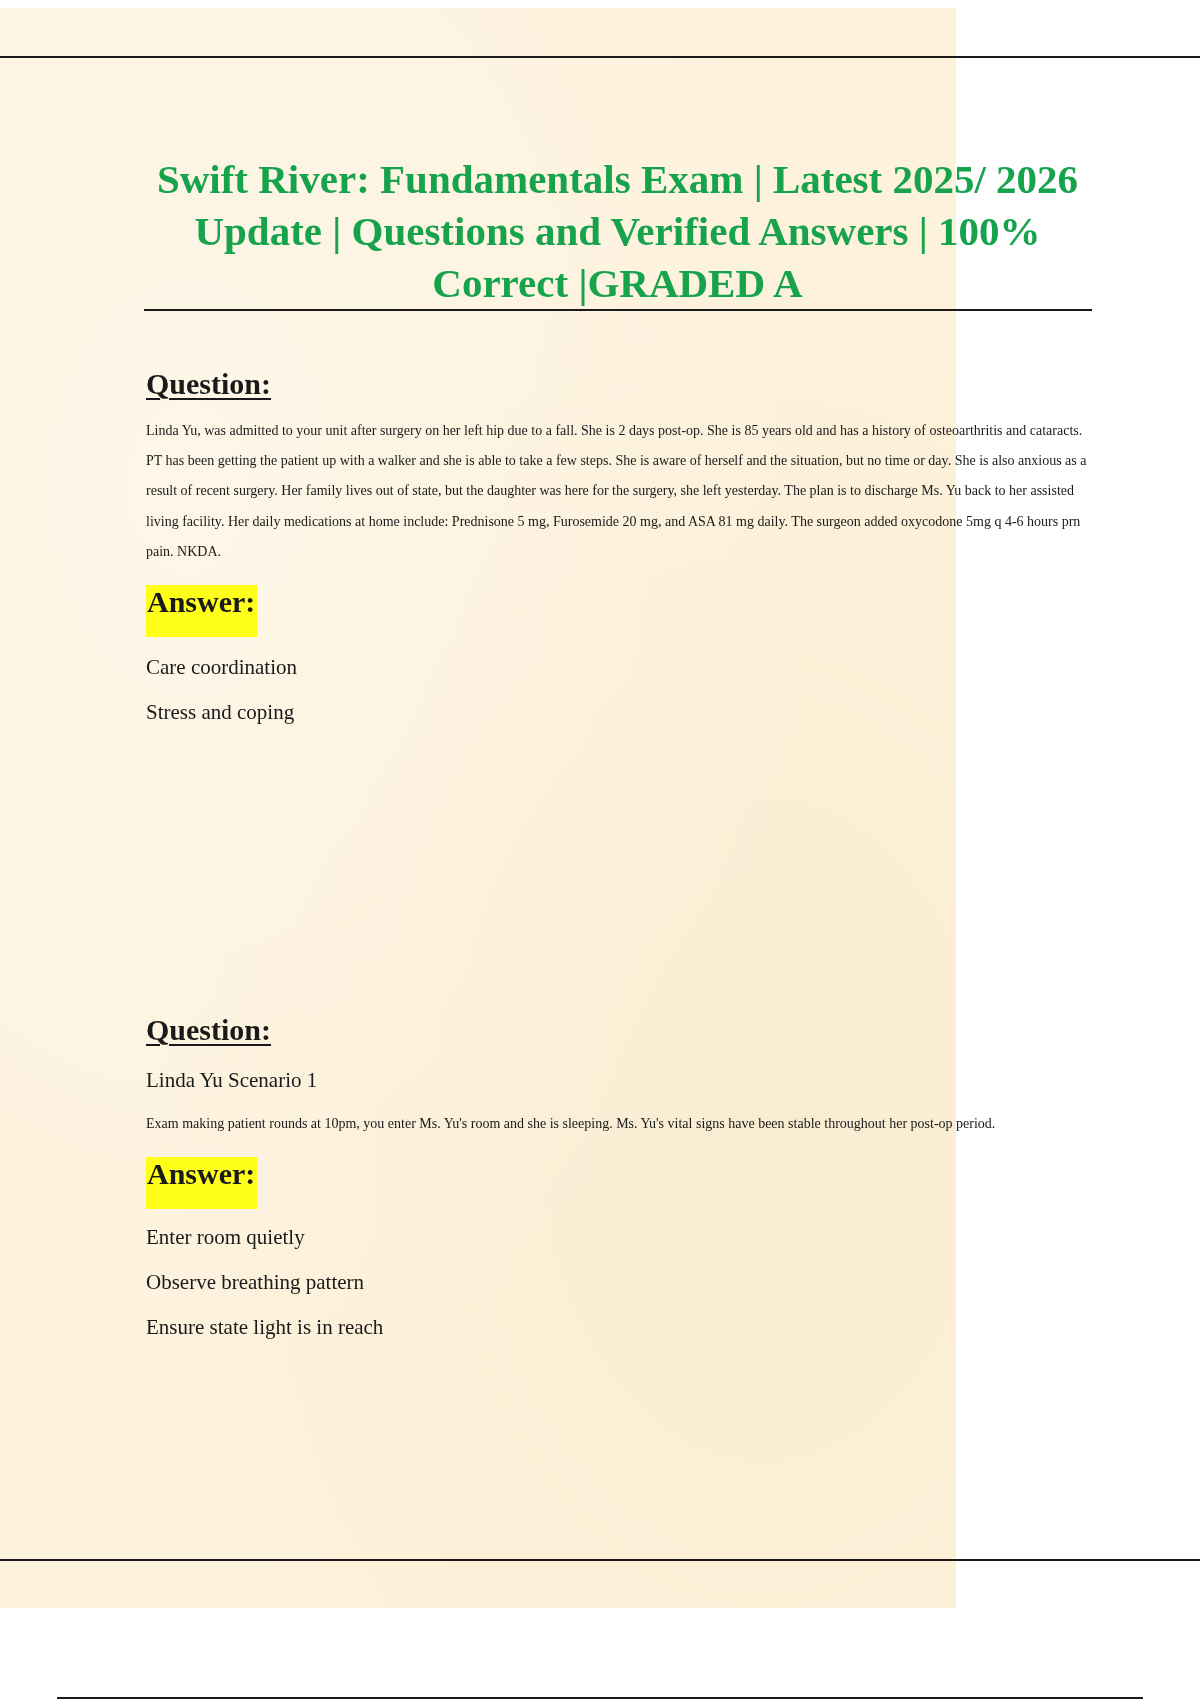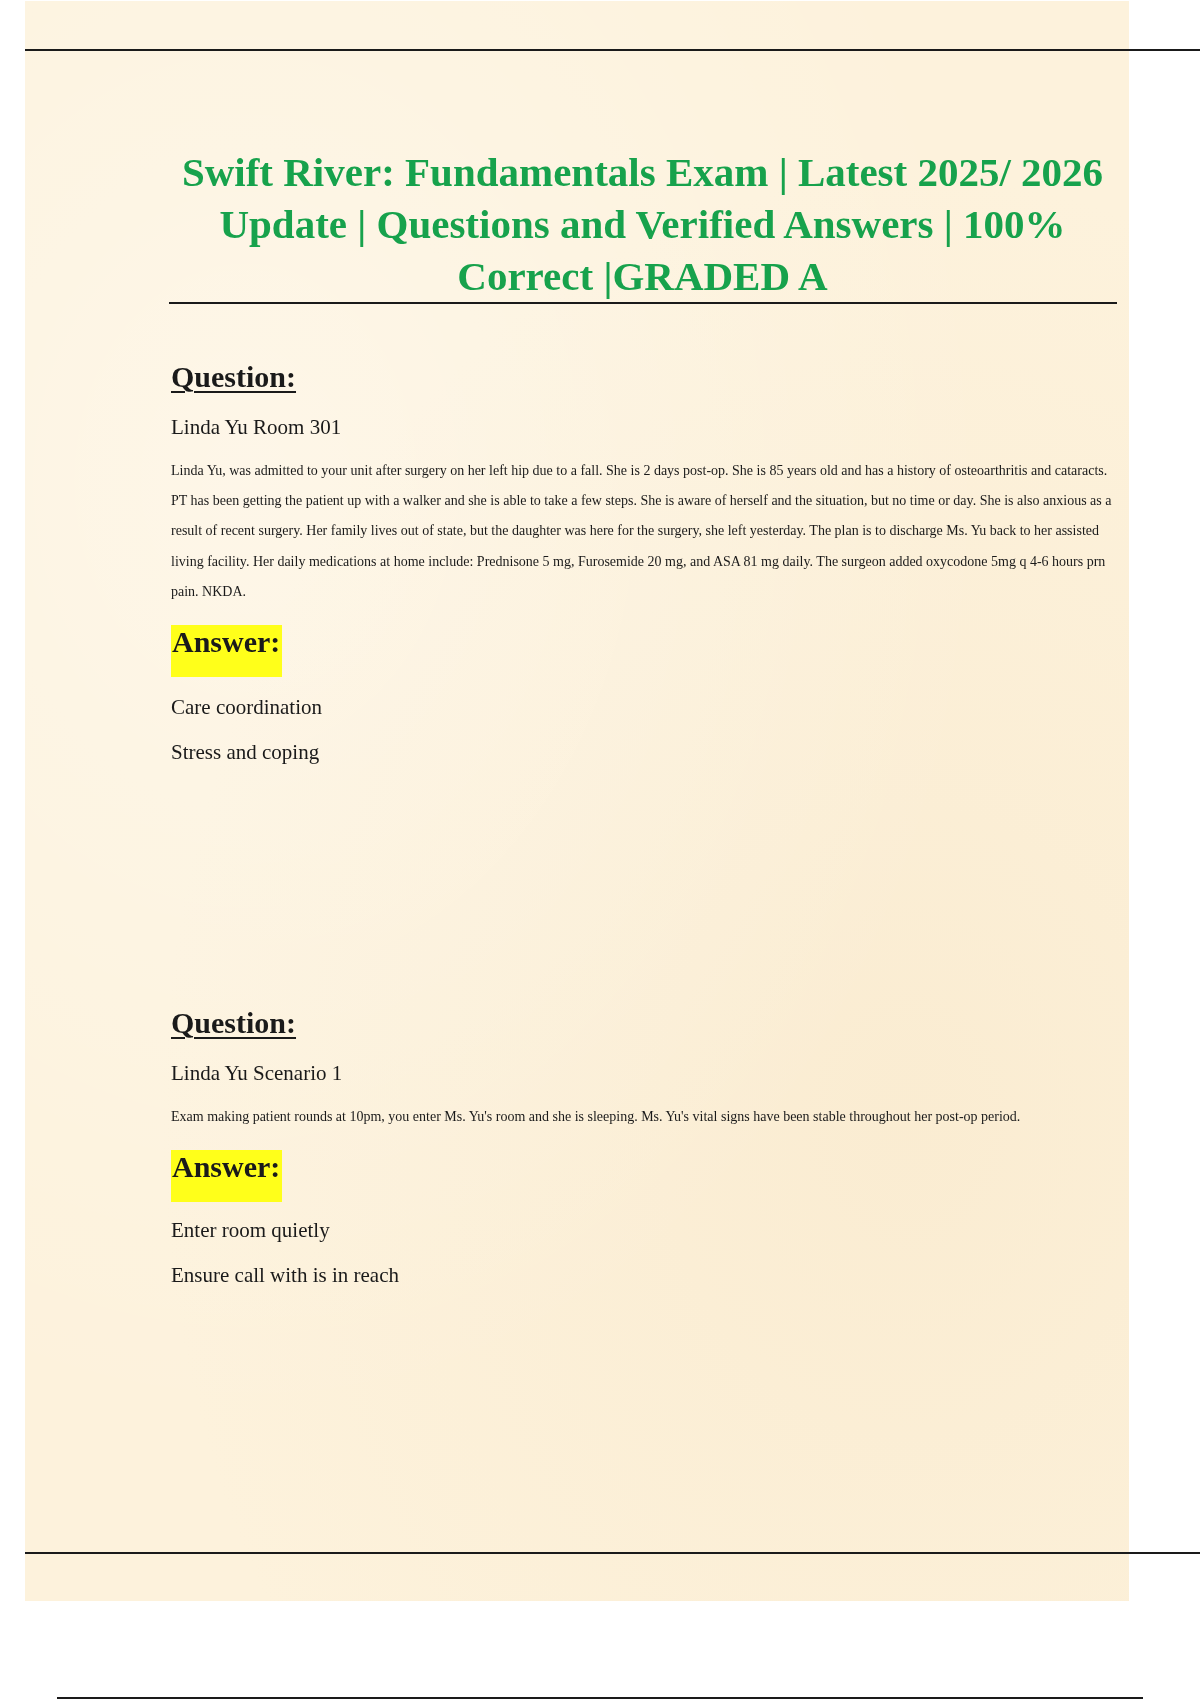--- a/index.html
+++ b/index.html
@@ -3,26 +3,25 @@
 <meta charset="utf-8">
 <style>
   html, body { margin: 0; padding: 0; }
   body {
     width: 1200px; height: 1700px; position: relative; overflow: hidden;
     background: #ffffff;
     font-family: "Liberation Serif", serif;
     color: #1a1a1a;
   }
   .page {
-    position: absolute; left: 0; top: 1px; width: 1104px; height: 1600px;
+    position: absolute; left: 0; top: 8px; width: 956px; height: 1600px;
     background: #fdf2dc;
     background-image:
       radial-gradient(ellipse at 20% 30%, rgba(255,255,255,0.35), transparent 60%),
       radial-gradient(ellipse at 80% 70%, rgba(245,225,190,0.35), transparent 60%);
-    margin-left: 25px;
   }
   .rule-top { position: absolute; left: 0; top: 48px; width: 1200px; height: 2px; background: #1a1a1a; }
   .rule-bottom { position: absolute; left: 0; top: 1551px; width: 1200px; height: 2px; background: #1a1a1a; }
   .footer-rule { position: absolute; left: 57px; top: 1697px; width: 1086px; height: 2px; background: #1a1a1a; }
 
   .title {
     position: absolute; left: 145px; top: 145px; width: 945px;
     text-align: center; color: #17a24c; font-weight: bold;
     font-size: 41px; line-height: 52px;
   }
@@ -46,36 +45,36 @@
 <body>
 
 <div class="page">
   <div class="rule-top"></div>
 
   <div class="title">Swift River: Fundamentals Exam | Latest 2025/ 2026 Update | Questions and Verified Answers | 100% Correct |GRADED A</div>
   <div class="title-rule"></div>
 
   <div class="content" style="top:358px;">
     <p class="q-head">Question:</p>
-    <p class="q-sub" style="margin-top:17px;">Linda Yu Room 301</p>
     <p class="q-body" style="margin-top:14px;">Linda Yu, was admitted to your unit after surgery on her left hip due to a fall. She is 2 days post-op. She is 85 years old and has a history of osteoarthritis and cataracts. PT has been getting the patient up with a walker and she is able to take a few steps. She is aware of herself and the situation, but no time or day. She is also anxious as a result of recent surgery. Her family lives out of state, but the daughter was here for the surgery, she left yesterday. The plan is to discharge Ms. Yu back to her assisted living facility. Her daily medications at home include: Prednisone 5 mg, Furosemide 20 mg, and ASA 81 mg daily. The surgeon added oxycodone 5mg q 4-6 hours prn pain. NKDA.</p>
     <div style="margin-top:18px;">
       <span class="a-head">Answer:</span>
     </div>
     <p class="a-item" style="margin-top:15px;">Care coordination</p>
     <p class="a-item" style="margin-top:15px;">Stress and coping</p>
   </div>
 
   <div class="content" style="top:1004px;">
     <p class="q-head">Question:</p>
     <p class="q-sub" style="margin-top:17px;">Linda Yu Scenario 1</p>
     <p class="q-body" style="margin-top:14px;">Exam making patient rounds at 10pm, you enter Ms. Yu's room and she is sleeping. Ms. Yu's vital signs have been stable throughout her post-op period.</p>
     <div style="margin-top:18px;">
       <span class="a-head">Answer:</span>
     </div>
     <p class="a-item" style="margin-top:13px;">Enter room quietly</p>
-    <p class="a-item" style="margin-top:15px;">Ensure call with is in reach</p>
+    <p class="a-item" style="margin-top:15px;">Observe breathing pattern</p>
+    <p class="a-item" style="margin-top:15px;">Ensure state light is in reach</p>
   </div>
 
   <div class="rule-bottom"></div>
 </div>
 
 <div class="footer-rule"></div>
 
 </body></html>

